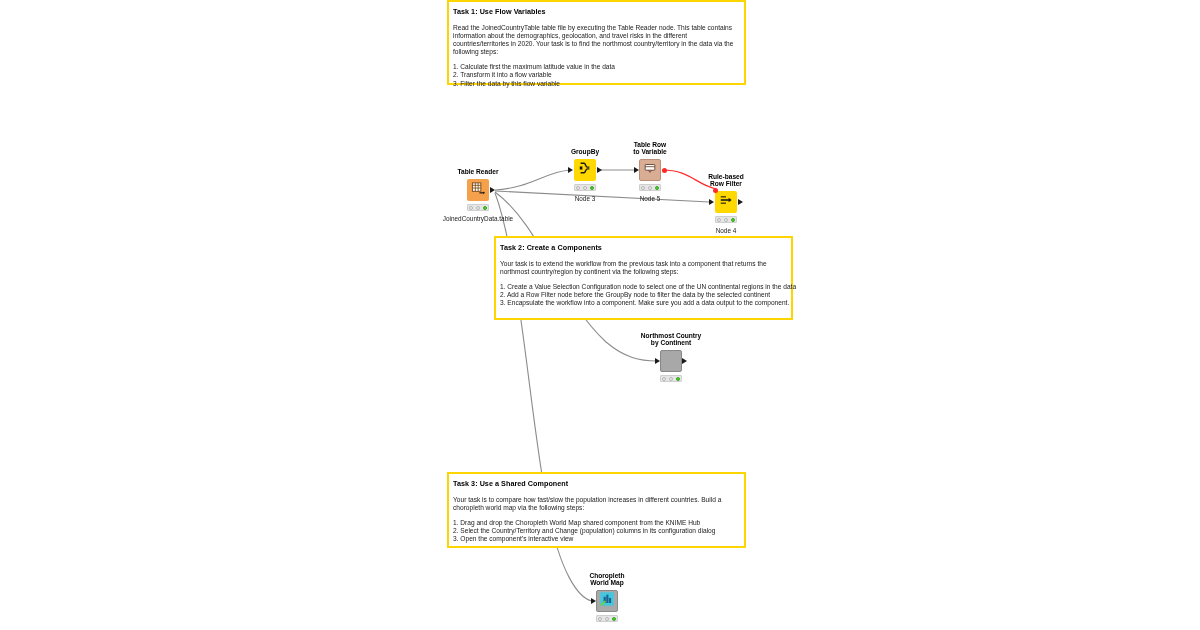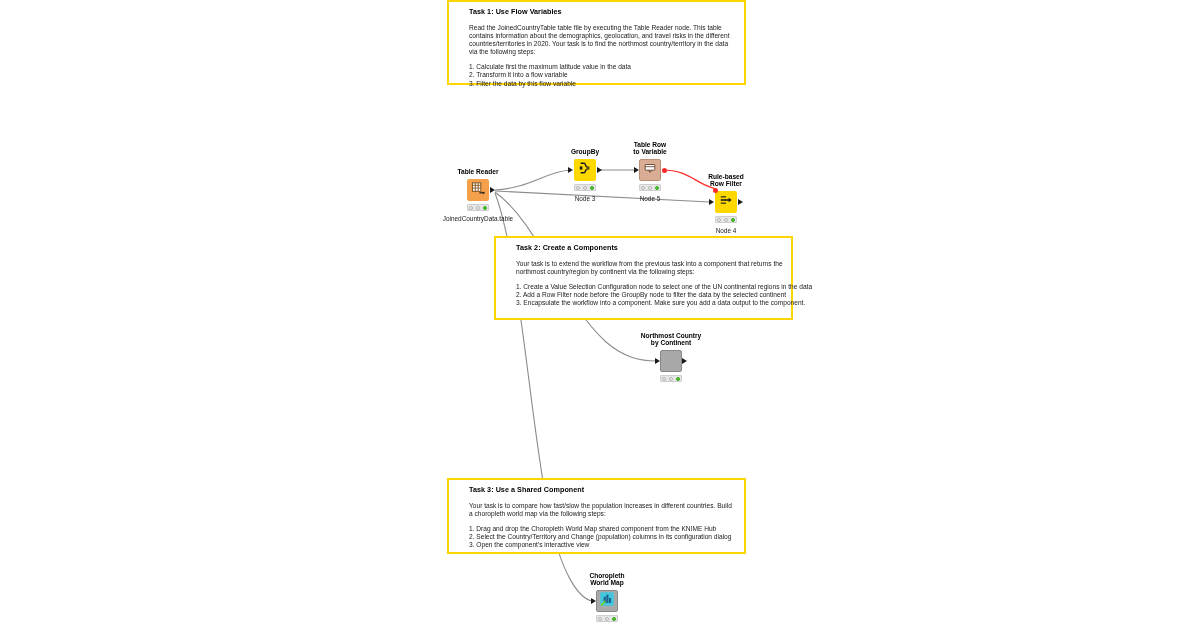--- a/index.html
+++ b/index.html
@@ -29,21 +29,21 @@
     height: 630px;
     overflow: visible;
     pointer-events: none;
   }
   
   .annotation {
     position: absolute;
     box-sizing: border-box;
     background: #ffffff;
     border: 2px solid #ffd500;
-    padding: 5px 8px 7px 20px;
+    padding: 5px 8px 7px 4px;
     z-index: 5;
   }
   .annotation .ann-title {
     font-size: 7.2px;
     font-weight: bold;
     line-height: 10px;
     letter-spacing: 0.05px;
     margin: 0 0 7px 0;
     color: #000;
   }
@@ -185,21 +185,21 @@
   <div class="annotation" style="left:458px; top:236px; width:299px; height:84px;margin-left:36px;">
     <div class="ann-title">Task 2: Create a Components</div>
     <div class="ann-para">Your task is to extend the workflow from the previous task into a component that returns the northmost country/region by continent via the following steps:</div>
     <div class="ann-steps">
       <div>1. Create a Value Selection Configuration node to select one of the UN continental regions in the data</div>
       <div>2. Add a Row Filter node before the GroupBy node to filter the data by the selected continent</div>
       <div>3. Encapsulate the workflow into a component. Make sure you add a data output to the component.</div>
     </div>
   </div>
 
-  <div class="annotation" style="left:447px; top:472px; width:299px; height:76px;margin-top:6px;">
+  <div class="annotation" style="left:447px; top:472px; width:299px; height:76px;">
     <div class="ann-title">Task 3: Use a Shared Component</div>
     <div class="ann-para">Your task is to compare how fast/slow the population increases in different countries. Build a choropleth world map via the following steps:</div>
     <div class="ann-steps">
       <div>1. Drag and drop the Choropleth World Map shared component from the KNIME Hub</div>
       <div>2. Select the Country/Territory and Change (population) columns in its configuration dialog</div>
       <div>3. Open the component's interactive view</div>
     </div>
   </div>
 
   <div class="node" style="left:467px; top:179px;">

